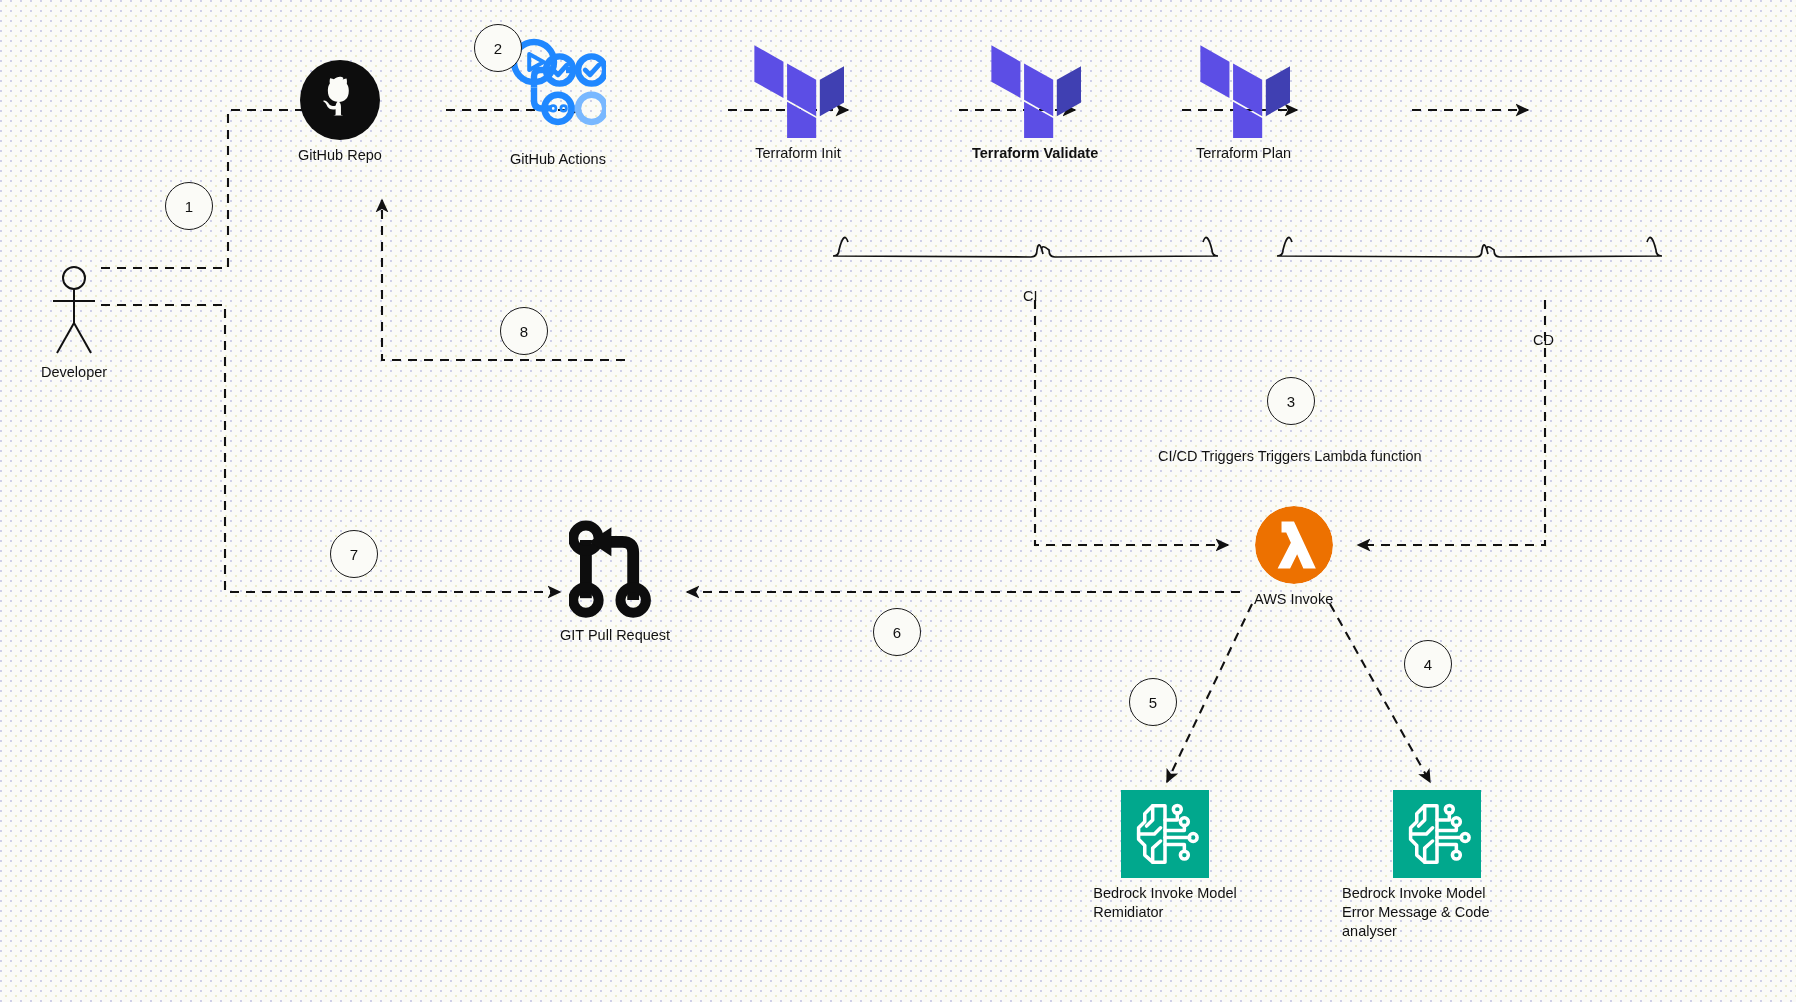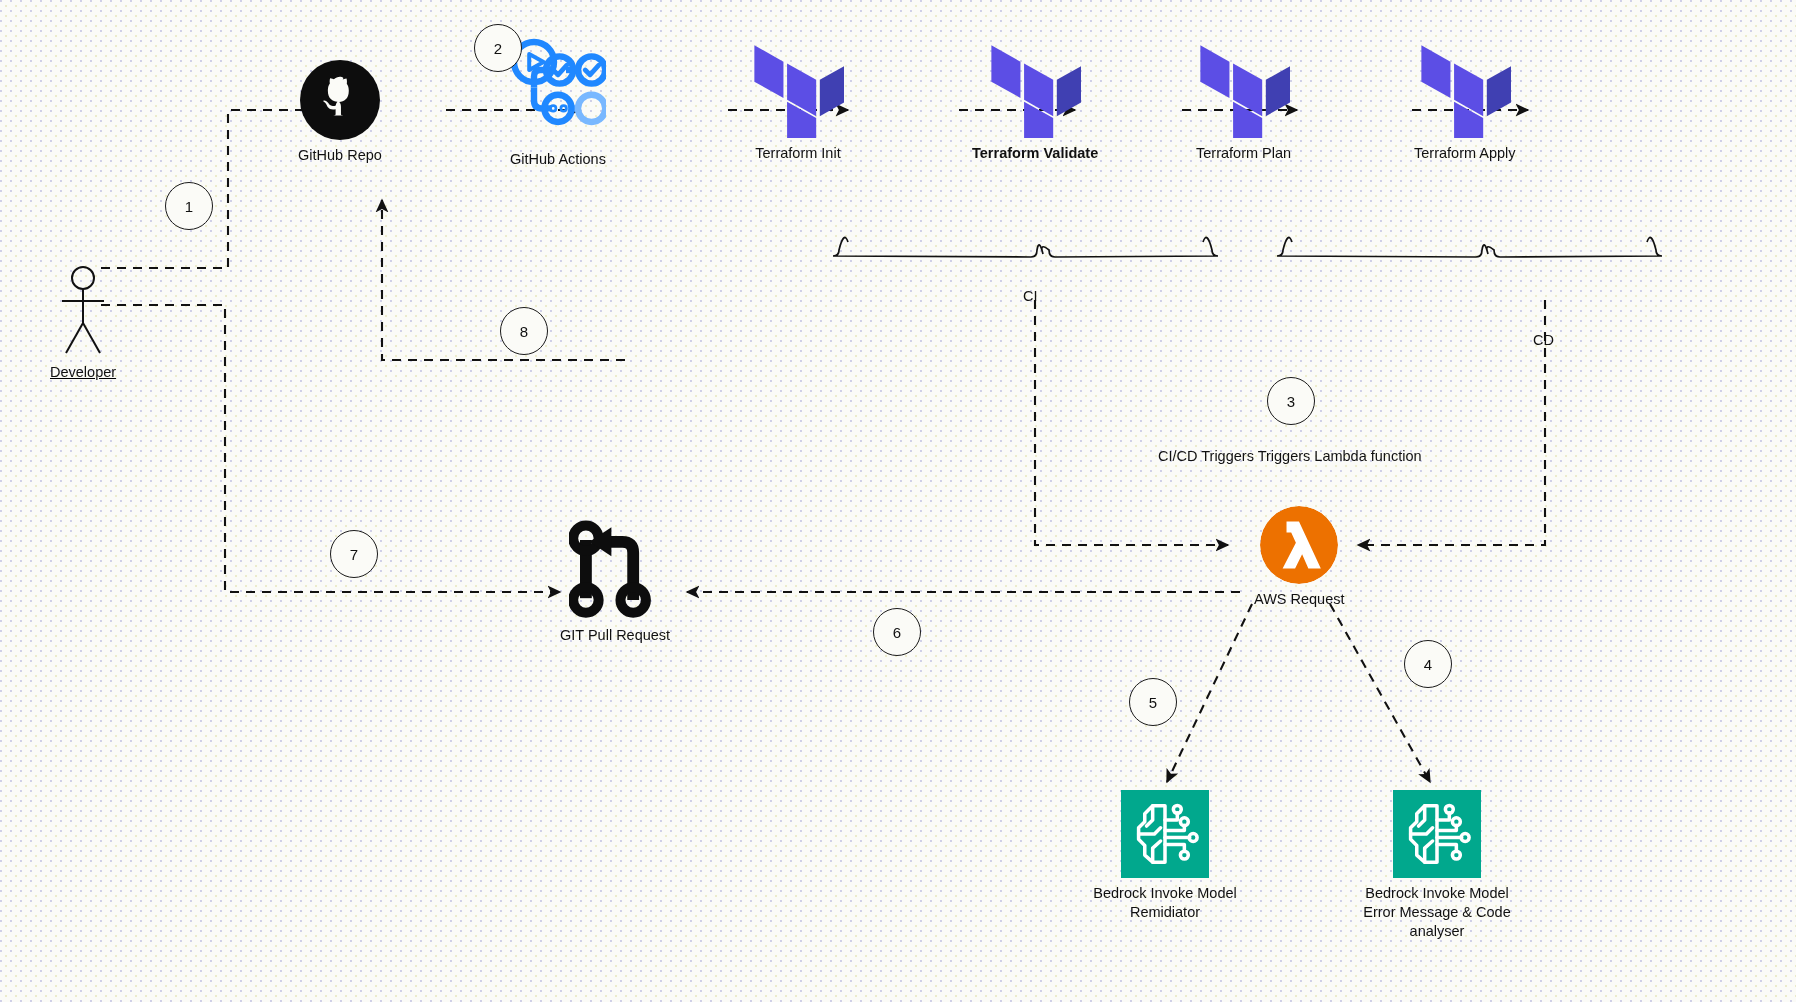--- a/index.html
+++ b/index.html
@@ -11,21 +11,21 @@
     background-image:
       radial-gradient(circle at 1px 1px, rgba(120,120,200,0.35) 0.7px, transparent 0.8px),
       radial-gradient(circle at 1px 1px, rgba(200,200,90,0.30) 0.7px, transparent 0.8px);
     background-size:10px 10px, 10px 10px;
     background-position:0 0, 5px 5px;
     overflow:hidden;
   }
   #edge-layer{position:absolute;left:0;top:0;width:1796px;height:1002px;pointer-events:none;}
   .node{position:absolute;display:flex;flex-direction:column;align-items:center;}
   .node-label{
-    font-size:14.5px;color:#111111;text-align:center;line-height:19px;
+    font-size:14.5px;color:#111111;text-align:left;line-height:19px;
     margin-top:6px;white-space:pre-line;
   }
   .badge{
     position:absolute;width:46px;height:46px;border-radius:50%;
     border:1.6px solid #1a1a1a;background:#fbfbf7;
     display:flex;align-items:center;justify-content:center;
     font-size:15px;color:#111;
   }
   .note{
     position:absolute;font-size:14.5px;color:#111;white-space:nowrap;
@@ -81,21 +81,21 @@
 
     <g fill="none" stroke="#111111" stroke-width="1.7">
       <path d="M848,242 q-4,-12 -9,8 q0,6 -6,6 L1031,257 q6,0 6,-7 q2,-12 6,4 q-4,-12 6,-4 q0,7 6,7 L1218,256 q-6,0 -6,-6 q-5,-20 -9,-8"></path>
     </g>
 
     <g fill="none" stroke="#111111" stroke-width="1.7">
       <path d="M1292,242 q-4,-12 -9,8 q0,6 -6,6 L1476,257 q6,0 6,-7 q2,-12 6,4 q-4,-12 6,-4 q0,7 6,7 L1662,256 q-6,0 -6,-6 q-5,-20 -9,-8"></path>
     </g>
   </svg>
 
-  <div class="node" style="left:50px;top:265px;text-decoration:underline;">
+  <div class="node" style="left:41px;top:265px;">
     <svg class="dev-icon" viewBox="0 0 58 92">
       <circle cx="29" cy="13" r="11" fill="none" stroke="#111" stroke-width="2"></circle>
       <line x1="29" y1="24" x2="29" y2="58" stroke="#111" stroke-width="2"></line>
       <line x1="8" y1="36" x2="50" y2="36" stroke="#111" stroke-width="2"></line>
       <line x1="29" y1="58" x2="12" y2="88" stroke="#111" stroke-width="2"></line>
       <line x1="29" y1="58" x2="46" y2="88" stroke="#111" stroke-width="2"></line>
     </svg>
     <div class="node-label">Developer</div>
   </div>
 
@@ -156,36 +156,27 @@
   <div class="node" style="left:1196px;top:38px;">
     <svg class="tf-icon" viewBox="0 0 100 110">
       <polygon points="2,8 34,26 34,66 2,48" fill="#5C4EE5"></polygon>
       <polygon points="38,28 70,46 70,86 38,68" fill="#5C4EE5"></polygon>
       <polygon points="38,70 70,88 70,128 38,110" fill="#5C4EE5"></polygon>
       <polygon points="74,46 106,28 106,68 74,86" fill="#4040B2"></polygon>
     </svg>
     <div class="node-label">Terraform Plan</div>
   </div>
 
-  <div class="node" style="left:1414px;top:38px;">
-    <svg class="tf-icon" viewBox="0 0 100 110">
-      <polygon points="2,8 34,26 34,66 2,48" fill="#5C4EE5"></polygon>
-      <polygon points="38,28 70,46 70,86 38,68" fill="#5C4EE5"></polygon>
-      <polygon points="38,70 70,88 70,128 38,110" fill="#5C4EE5"></polygon>
-      <polygon points="74,46 106,28 106,68 74,86" fill="#4040B2"></polygon>
-    </svg>
-    <div class="node-label">Terraform Apply</div>
-  </div>
 
   <div class="node" style="left:1254px;top:506px;">
     <svg class="lambda-icon" viewBox="0 0 100 100">
       <circle cx="50" cy="50" r="50" fill="#ED7100"></circle>
       <path fill="#ffffff" d="M34 20 h16 l28 60 h-16 l-8 -18 l-9 18 h-16 l17 -33 l-6 -13 h-6 z"></path>
     </svg>
-    <div class="node-label">AWS Request</div>
+    <div class="node-label">AWS Invoke</div>
   </div>
 
   <div class="node" style="left:560px;top:520px;">
     <svg class="pr-icon" viewBox="0 0 100 110">
       <line x1="18" y1="22" x2="18" y2="86" stroke="#0d0d0d" stroke-width="13"></line>
       <circle cx="18" cy="20" r="14" fill="none" stroke="#0d0d0d" stroke-width="11"></circle>
       <circle cx="18" cy="88" r="14" fill="none" stroke="#0d0d0d" stroke-width="11"></circle>
       <path d="M70,88 L70,36 q0,-12 -12,-12 L38,24" fill="none" stroke="#0d0d0d" stroke-width="13"></path>
       <circle cx="70" cy="88" r="14" fill="none" stroke="#0d0d0d" stroke-width="11"></circle>
       <path d="M46,8 L46,40 L22,24 Z" fill="#0d0d0d"></path>

